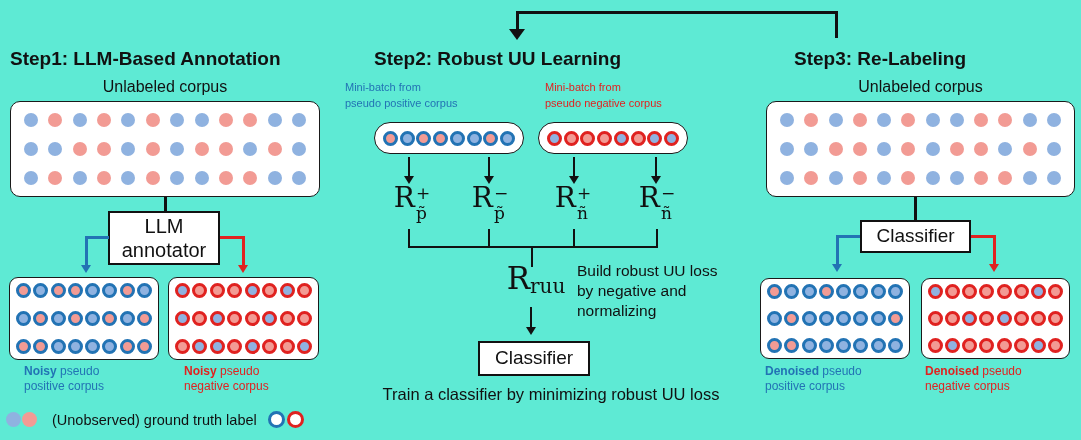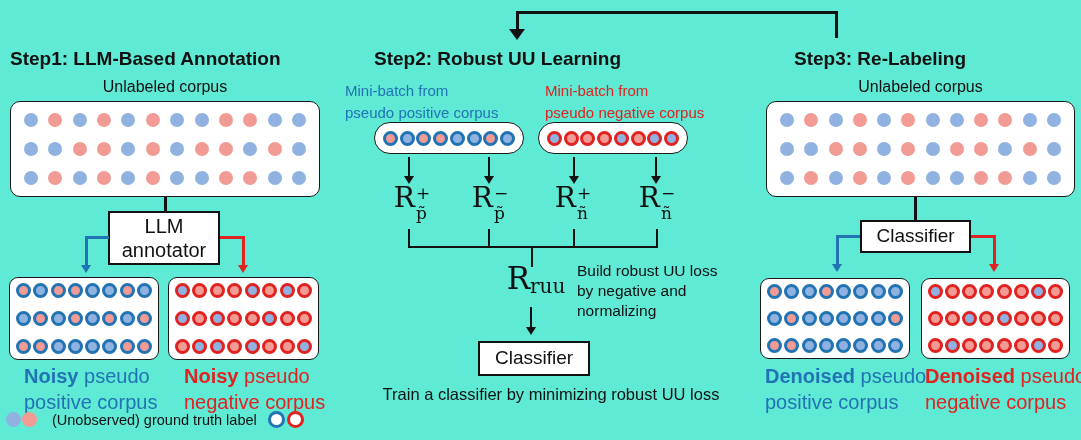--- a/index.html
+++ b/index.html
@@ -24,24 +24,24 @@
   .dotgrid{display:flex;flex-direction:column;justify-content:space-between;height:100%;box-sizing:border-box;}
   .dotgrid.center{justify-content:center;}
   .dot-row{display:flex;justify-content:space-between;}
   .dot{border-radius:50%;box-sizing:border-box;}
   .dot.plain{width:14px;height:14px;}
   .dot.ringed{width:15px;height:15px;border:3px solid #000;}
   .dot.fill-b{background:var(--truth-blue);}
   .dot.fill-r{background:var(--truth-red);}
   .dot.ring-b{border-color:var(--pseudo-blue);}
   .dot.ring-r{border-color:var(--pseudo-red);}
-  .corpus-tag{position:absolute;font-size:20px;line-height:1.28;white-space:nowrap;}
+  .corpus-tag{position:absolute;font-size:12px;line-height:1.28;white-space:nowrap;}
   .corpus-tag.blue{color:var(--pseudo-blue);}
   .corpus-tag.red{color:var(--pseudo-red);}
-  .mb-label{position:absolute;font-size:15px;line-height:1.45;white-space:nowrap;}
+  .mb-label{position:absolute;font-size:11px;line-height:1.45;white-space:nowrap;}
   .mb-label.blue{color:var(--pseudo-blue);}
   .mb-label.red{color:var(--pseudo-red);}
   .risk{position:absolute;display:flex;justify-content:center;align-items:flex-start;
         font-family:"DejaVu Serif",serif;}
   .mbase{font-size:28px;line-height:1;}
   .mbase.big{font-size:31px;}
   .msupsub{display:inline-flex;flex-direction:column;align-items:flex-start;
            font-size:17px;line-height:1;margin-left:1px;gap:3px;padding-top:1px;}
   .rruu{position:absolute;display:flex;justify-content:center;align-items:flex-end;
         font-family:"DejaVu Serif",serif;}

